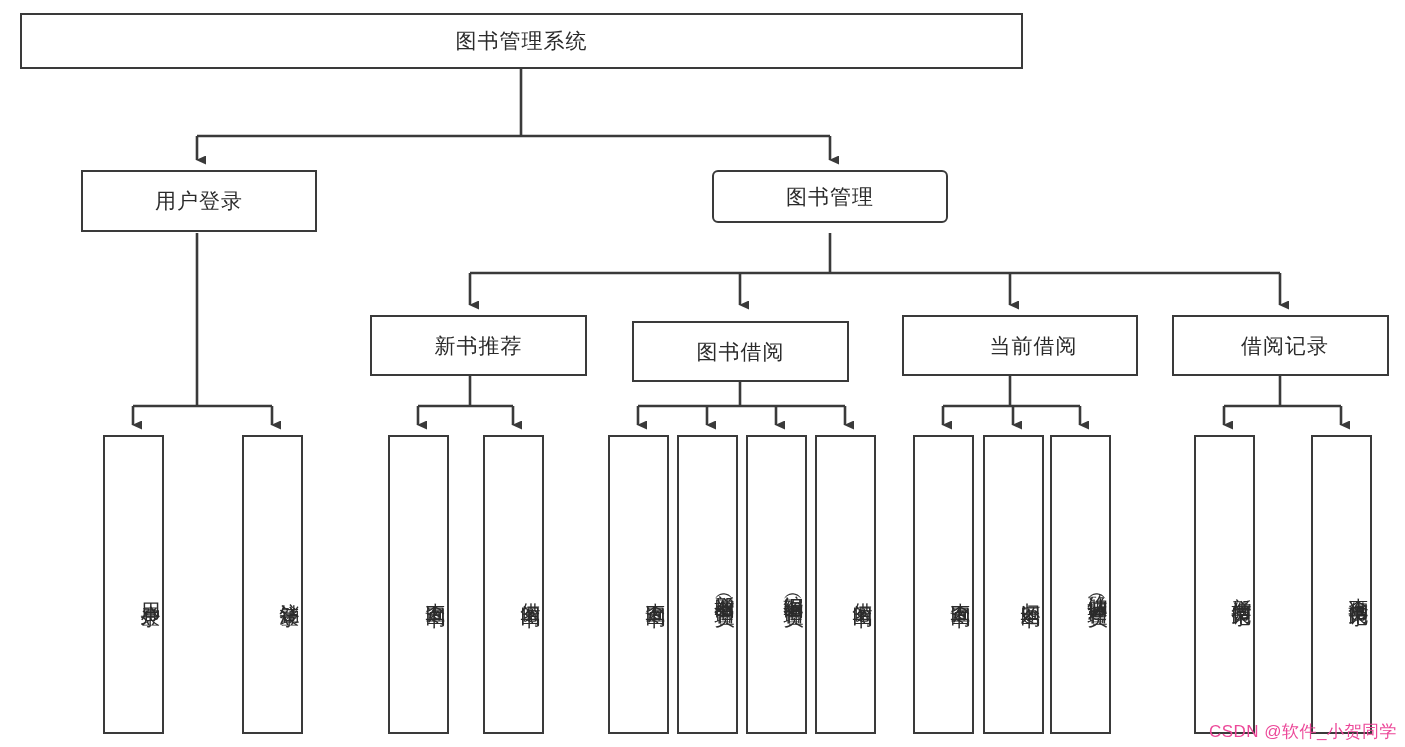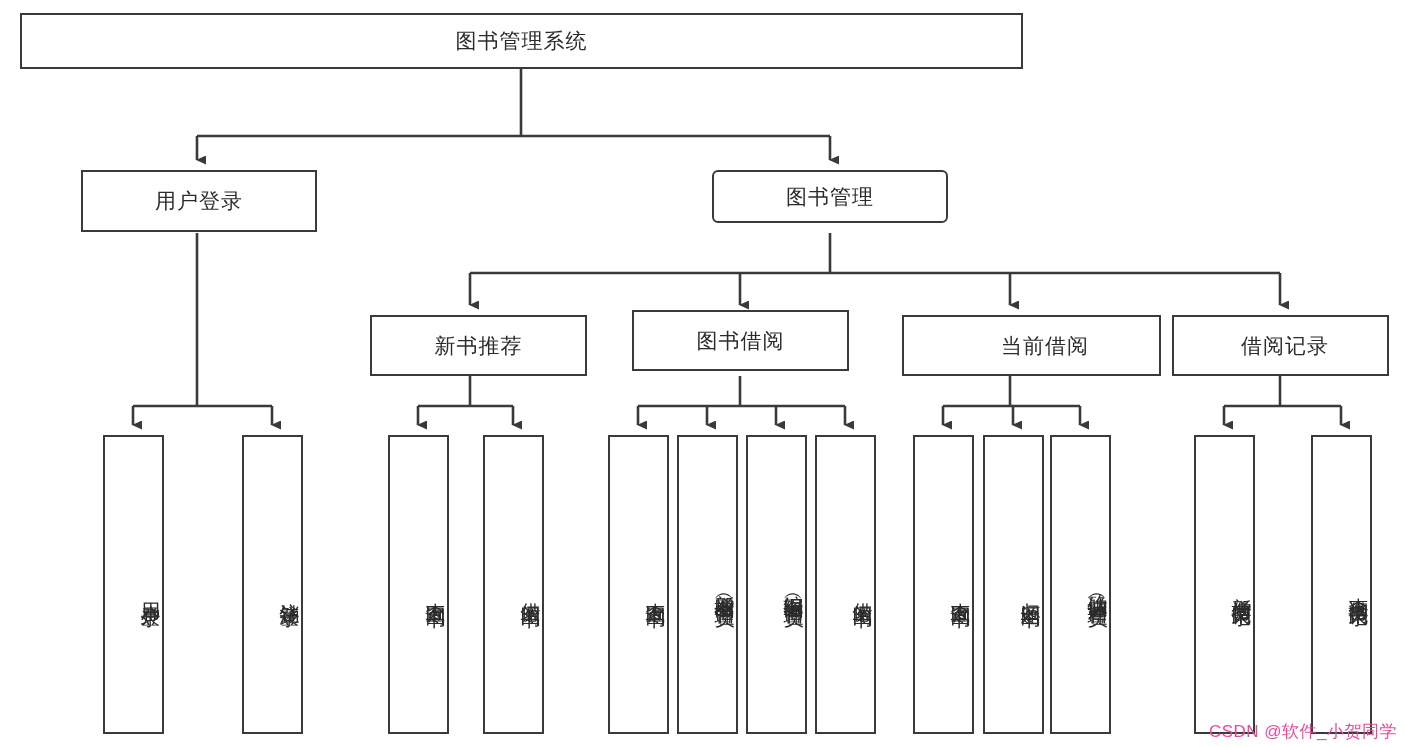--- a/index.html
+++ b/index.html
@@ -129,24 +129,24 @@
   <div class="node horiz" style="left:81px; top:170px; width:236px; height:62px;">
     <span class="node-label">用户登录</span>
   </div>
   <div class="node horiz" style="left:712px; top:170px; width:236px; height:53px;border-radius:6px;">
     <span class="node-label">图书管理</span>
   </div>
 
   <div class="node horiz" style="left:362px; top:315px; width:217px; height:61px;margin-left:8px;">
     <span class="node-label">新书推荐</span>
   </div>
-  <div class="node horiz" style="left:632px; top:310px; width:217px; height:61px;">
+  <div class="node horiz" style="left:632px; top:321px; width:217px; height:61px;">
     <span class="node-label">图书借阅</span>
   </div>
-  <div class="node horiz" style="left:902px; top:315px; width:259px; height:61px;padding-left:27px;">
+  <div class="node horiz" style="left:902px; top:315px; width:236px; height:61px;padding-left:27px;">
     <span class="node-label">当前借阅</span>
   </div>
   <div class="node horiz" style="left:1172px; top:315px; width:217px; height:61px;padding-left:9px;">
     <span class="node-label">借阅记录</span>
   </div>
 
   <div class="node vert" style="left:103px; top:435px; width:61px; height:299px;">
     <span class="node-label">用户登录</span>
   </div>
   <div class="node vert" style="left:242px; top:435px; width:61px; height:299px;">

